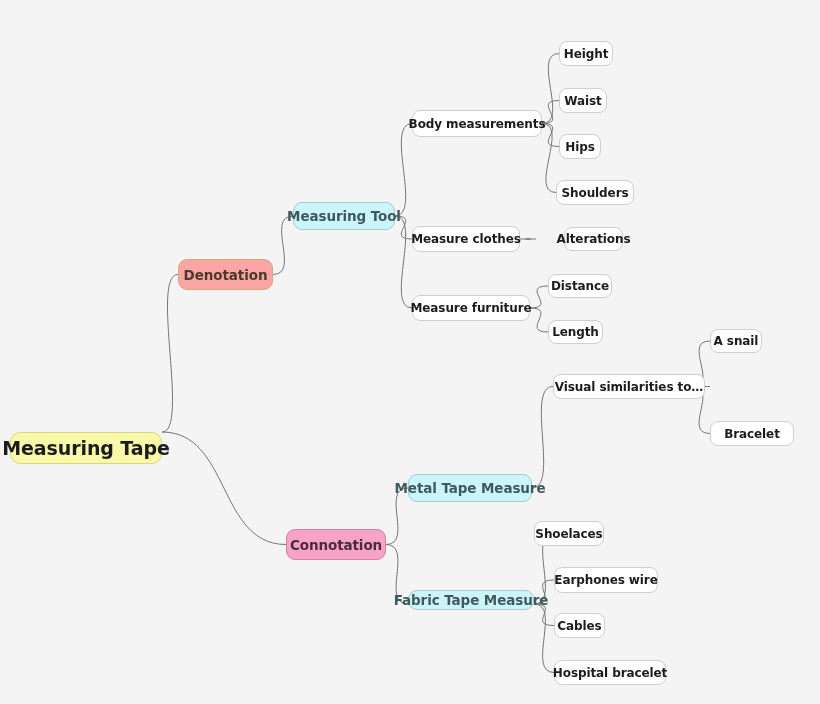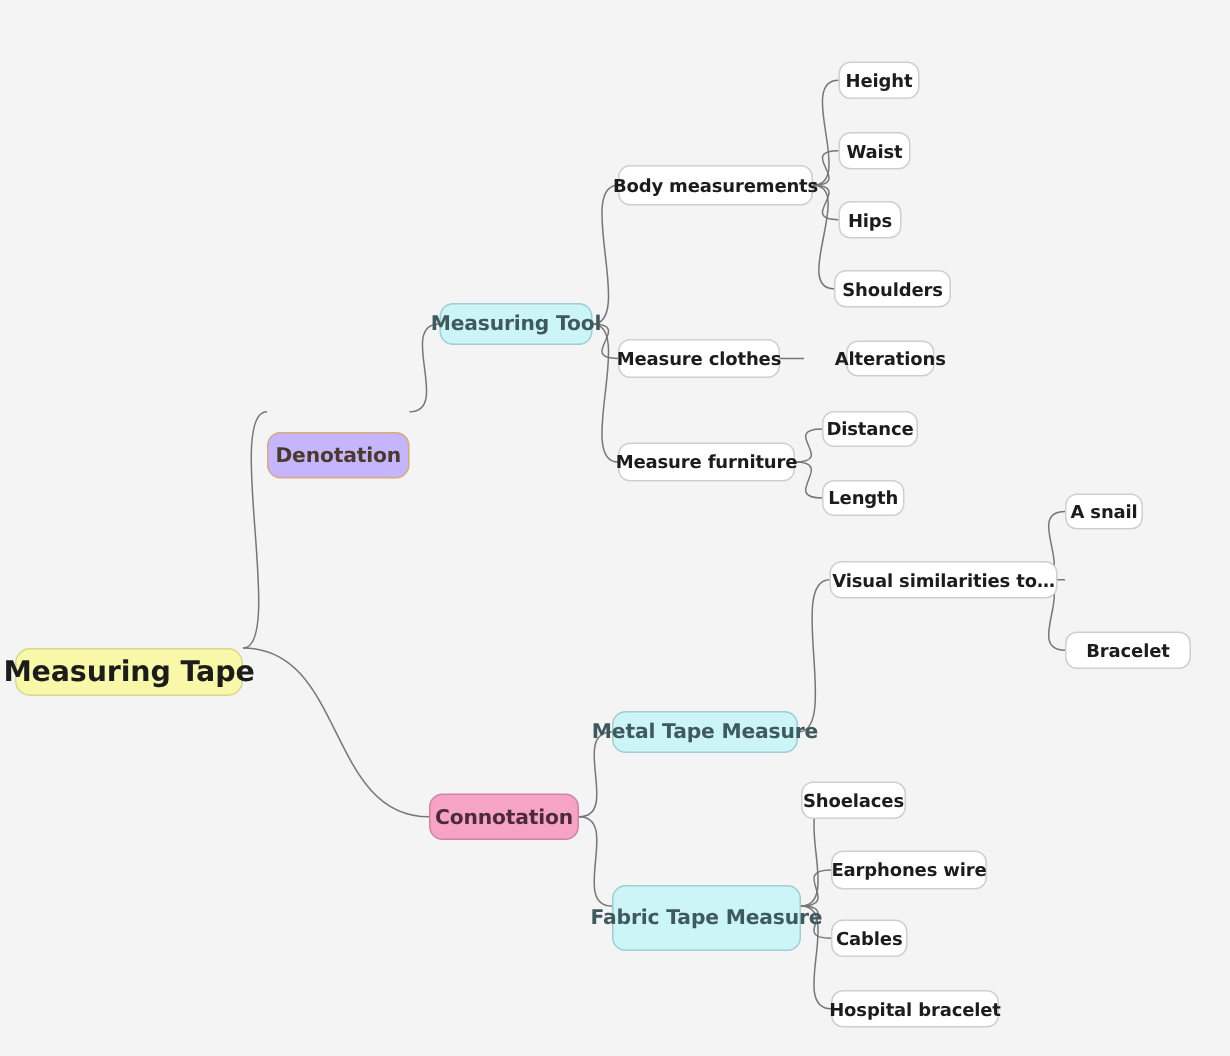--- a/index.html
+++ b/index.html
@@ -45,24 +45,23 @@
     color: #1c1c1c;
     padding: 0 13px;
   }
   .node-branch {
     font-size: 13.5px;
     padding: 0 11px;
     border-width: 1px;
     border-style: solid;
   }
   .node-denotation {
-    background: #c4b5fd;
+    background: #fca5a5;
     border-color: #d8a979;
     color: #4b3a2c;
-    margin-top: 29px;
   }
   .node-connotation {
     background: #f7a3c7;
     border-color: #d382a6;
     color: #4b2b3a;
   }
   .node-cyan {
     background: #ccf5f7;
     border-color: #9fcdd2;
     color: #3f5a5e;
@@ -106,21 +105,21 @@
       <path d="M 534 604 C 562 604, 526 672.5, 554 672.5" fill="none" stroke="#767676" stroke-width="1"></path>
     </svg>
 
   <div class="node node-root" style="left: 10px; top: 416px; width: 152px; height: 32px; margin-top: 16px;">Measuring Tape</div>
 
   <div class="node node-branch node-denotation" style="left: 178px; top: 259px; width: 95px; height: 31px;">Denotation</div>
   <div class="node node-branch node-connotation" style="left: 286px; top: 529px; width: 100px; height: 31px;">Connotation</div>
 
   <div class="node node-branch node-cyan" style="left: 293px; top: 202px; width: 102px; height: 28px;">Measuring Tool</div>
   <div class="node node-branch node-cyan" style="left: 408px; top: 474px; width: 124px; height: 28px;">Metal Tape Measure</div>
-  <div class="node node-branch node-cyan" style="left: 408px; top: 590px; width: 126px; height: 44px;">Fabric Tape Measure</div>
+  <div class="node node-branch node-cyan" style="left: 408px; top: 590px; width: 126px; height: 20px;">Fabric Tape Measure</div>
 
   <div class="node node-leaf" style="left: 412px; top: 110px; width: 130px; height: 27px;">Body measurements</div>
   <div class="node node-leaf" style="left: 412px; top: 226px; width: 108px; height: 26px;">Measure clothes</div>
   <div class="node node-leaf" style="left: 412px; top: 295px; width: 118px; height: 26px;">Measure furniture</div>
   <div class="node node-leaf" style="left: 553px; top: 374px; width: 152px; height: 25px;">Visual similarities to…</div>
 
   <div class="node node-leaf" style="left: 559px; top: 41px; width: 54px; height: 25px;">Height</div>
   <div class="node node-leaf" style="left: 559px; top: 88px; width: 48px; height: 25px;">Waist</div>
   <div class="node node-leaf" style="left: 559px; top: 134px; width: 42px; height: 25px;">Hips</div>
   <div class="node node-leaf" style="left: 556px; top: 180px; width: 78px; height: 25px;">Shoulders</div>

